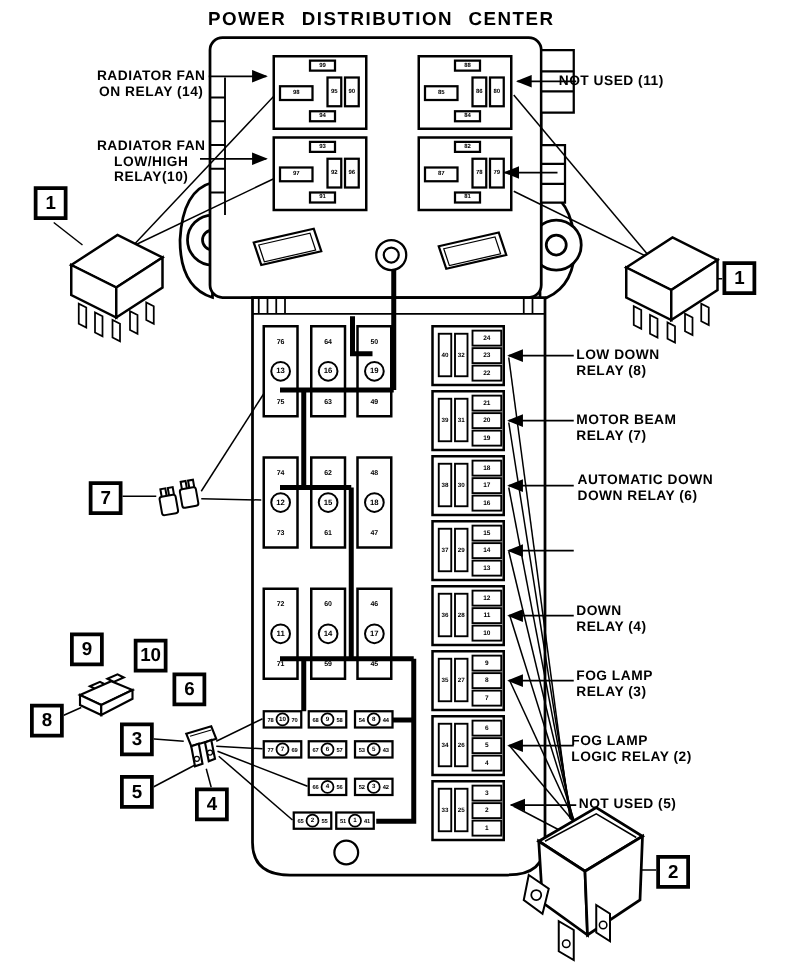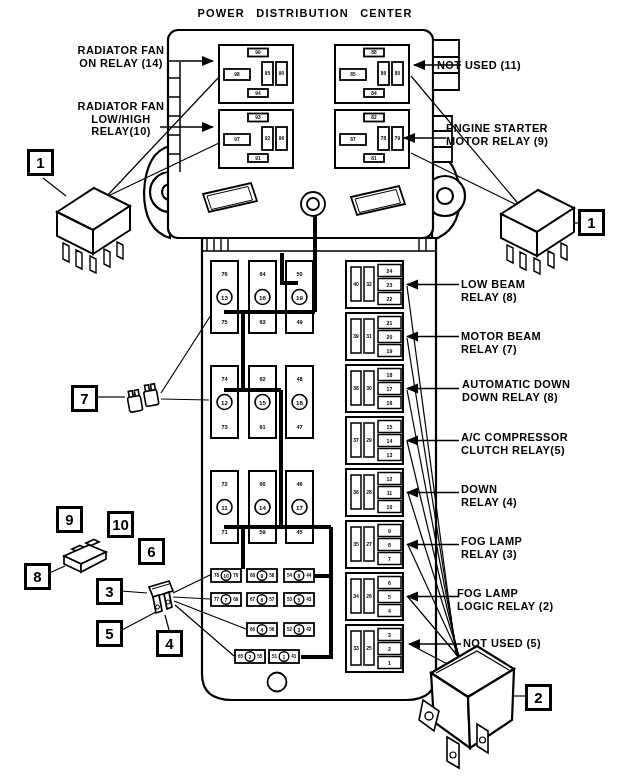--- a/index.html
+++ b/index.html
@@ -1,26 +1,26 @@
 <!DOCTYPE html>
 <html><head>
 <meta charset="utf-8">
 <style>
   html,body{margin:0;padding:0;background:#fff;}
   .stage{position:relative;width:640px;height:777px;background:#ffffff;overflow:hidden;
          font-family:"Liberation Sans",sans-serif;color:#000;}
   #art{position:absolute;left:0;top:0;}
   .lbl{position:absolute;font-weight:bold;font-size:11px;line-height:12.5px;
        letter-spacing:.4px;white-space:nowrap;z-index:3;}
-  .lbl.center{text-align:center;}
+  .lbl.center{text-align:center;margin-top:11px;}
   .callout{position:absolute;width:21px;height:21px;border:3px solid #000;background:#fff;
            display:flex;align-items:center;justify-content:center;
            font-weight:bold;font-size:15px;z-index:4;}
   #title{position:absolute;left:160px;top:7px;width:290px;text-align:center;
-         font-weight:bold;font-size:11px;letter-spacing:1.2px;word-spacing:7px;z-index:3;}
+         font-weight:bold;font-size:15px;letter-spacing:1.2px;word-spacing:7px;z-index:3;}
 </style>
 </head>
 <body>
 
 <div class="stage">
 
   <div id="title">POWER DISTRIBUTION CENTER</div>
 
   <svg id="art" width="640" height="777" viewBox="0 0 640 777">
     <defs>
@@ -497,42 +497,34 @@
 
   <div class="lbl center" style="left:74px;top:44px;width:94px">
     <div>RADIATOR FAN</div>
     <div>ON RELAY (14)</div>
   </div>
   <div class="lbl center" style="left:74px;top:100px;width:94px">
     <div>RADIATOR FAN</div>
     <div>LOW/HIGH</div>
     <div>RELAY(10)</div>
   </div>
-  <div class="lbl" style="left:437px;top:59px">
+  <div class="lbl" style="left:447px;top:59px">
     <div>NOT USED (11)</div>
   </div>
-  <div class="lbl" style="left:446px;top:122px">
-    <div>ENGINE STARTER</div>
-    <div>MOTOR RELAY (9)</div>
-  </div>
   <div class="lbl" style="left:461px;top:278px">
-    <div>LOW BEAM</div>
+    <div>LOW DOWN</div>
     <div>RELAY (8)</div>
   </div>
   <div class="lbl" style="left:461px;top:330px">
     <div>MOTOR BEAM</div>
     <div>RELAY (7)</div>
   </div>
   <div class="lbl" style="left:462px;top:378px">
     <div>AUTOMATIC DOWN</div>
-    <div>DOWN RELAY (8)</div>
-  </div>
-  <div class="lbl" style="left:461px;top:431px">
-    <div>A/C COMPRESSOR</div>
-    <div>CLUTCH RELAY(5)</div>
+    <div>DOWN RELAY (6)</div>
   </div>
   <div class="lbl" style="left:461px;top:483px">
     <div>DOWN</div>
     <div>RELAY (4)</div>
   </div>
   <div class="lbl" style="left:461px;top:535px">
     <div>FOG LAMP</div>
     <div>RELAY (3)</div>
   </div>
   <div class="lbl" style="left:457px;top:587px">

